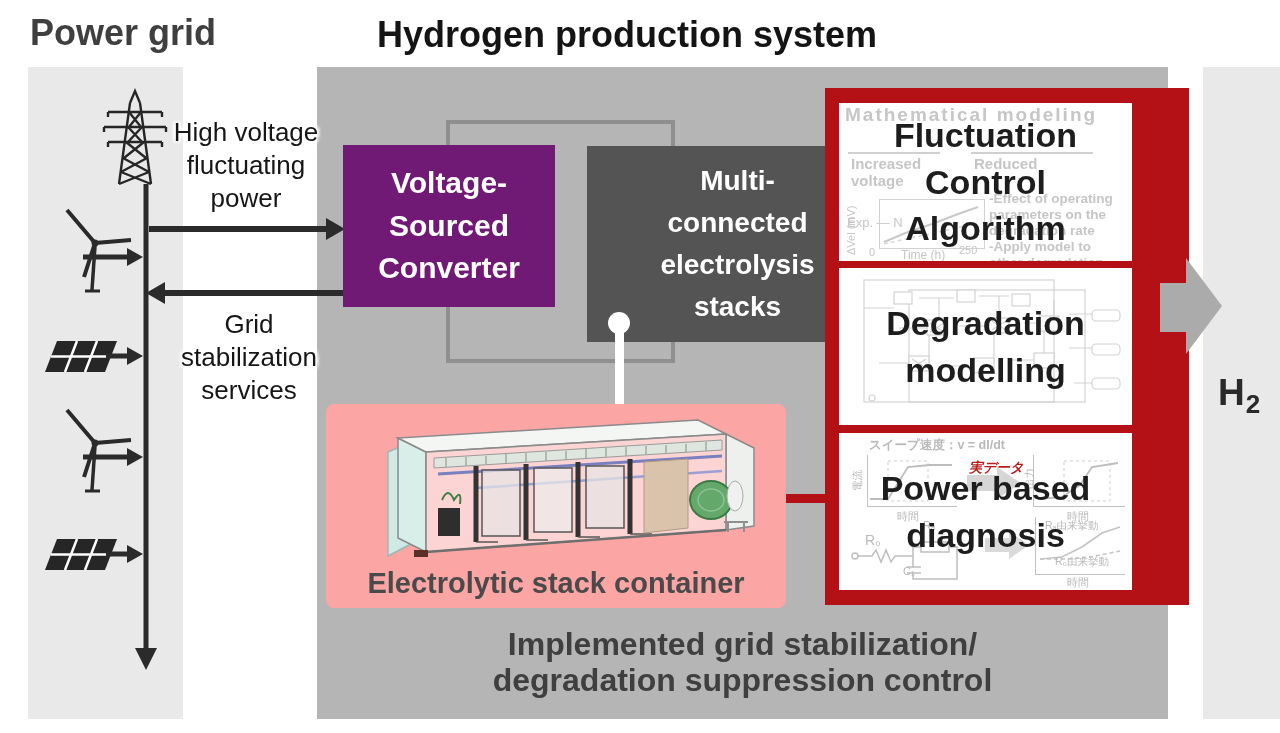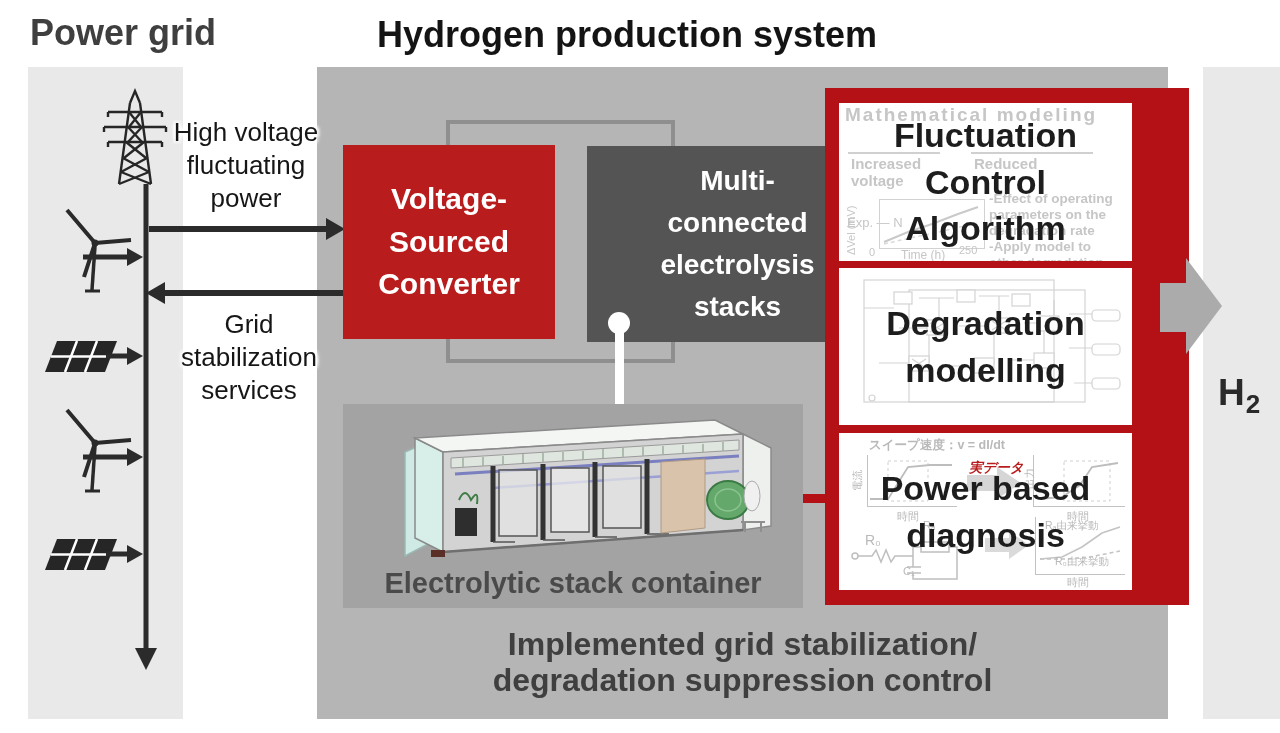--- a/index.html
+++ b/index.html
@@ -20,29 +20,29 @@
   
   .halo{font-weight:400;color:#161616;text-align:center;line-height:1.27;
         text-shadow:-2px -2px 3px #fff,2px -2px 3px #fff,-2px 2px 3px #fff,2px 2px 3px #fff,0 0 7px #fff;}
   .hv{left:150px;top:116px;width:192px;font-size:26px;}
   .gs{left:153px;top:308px;width:192px;font-size:26px;}
 
   
   .loop-rect{left:446px;top:120px;width:229px;height:243px;border:4px solid #8f8f8f;box-sizing:border-box;}
 
   
-  .vsc-box{left:343px;top:145px;width:212px;height:194px;background:#b91c1c;display:flex;
+  .vsc-box{left:343px;top:145px;width:212px;height:162px;background:#701a75;display:flex;
            align-items:center;justify-content:center;text-align:center;color:#fff;
            font-size:30px;font-weight:700;line-height:1.42;}
   .stacks-box{left:587px;top:146px;width:213px;height:196px;background:#545454;display:flex;
            align-items:center;justify-content:center;text-align:center;color:#fff;
            font-size:28px;font-weight:700;line-height:1.5;padding-left:44px;}
 
   
-  .container-box{left:343px;top:404px;width:460px;height:204px;background:#a3a3a3;}
+  .container-box{left:326px;top:404px;width:460px;height:204px;background:#fca5a5;border-radius:8px;}
   .container-caption{position:absolute;left:0;bottom:8px;width:100%;text-align:center;
            font-size:29px;font-weight:700;color:#4a4a4a;}
 
   
   .control-panel{left:825px;top:88px;width:364px;height:517px;background:#b41117;}
   .cbox{position:absolute;left:14px;width:293px;background:#fff;overflow:hidden;}
   .cbox1{top:15px;height:158px;}
   .cbox2{top:180px;height:157px;}
   .cbox3{top:345px;height:157px;}
   .ctrl-label{position:absolute;inset:0;display:flex;align-items:center;justify-content:center;

